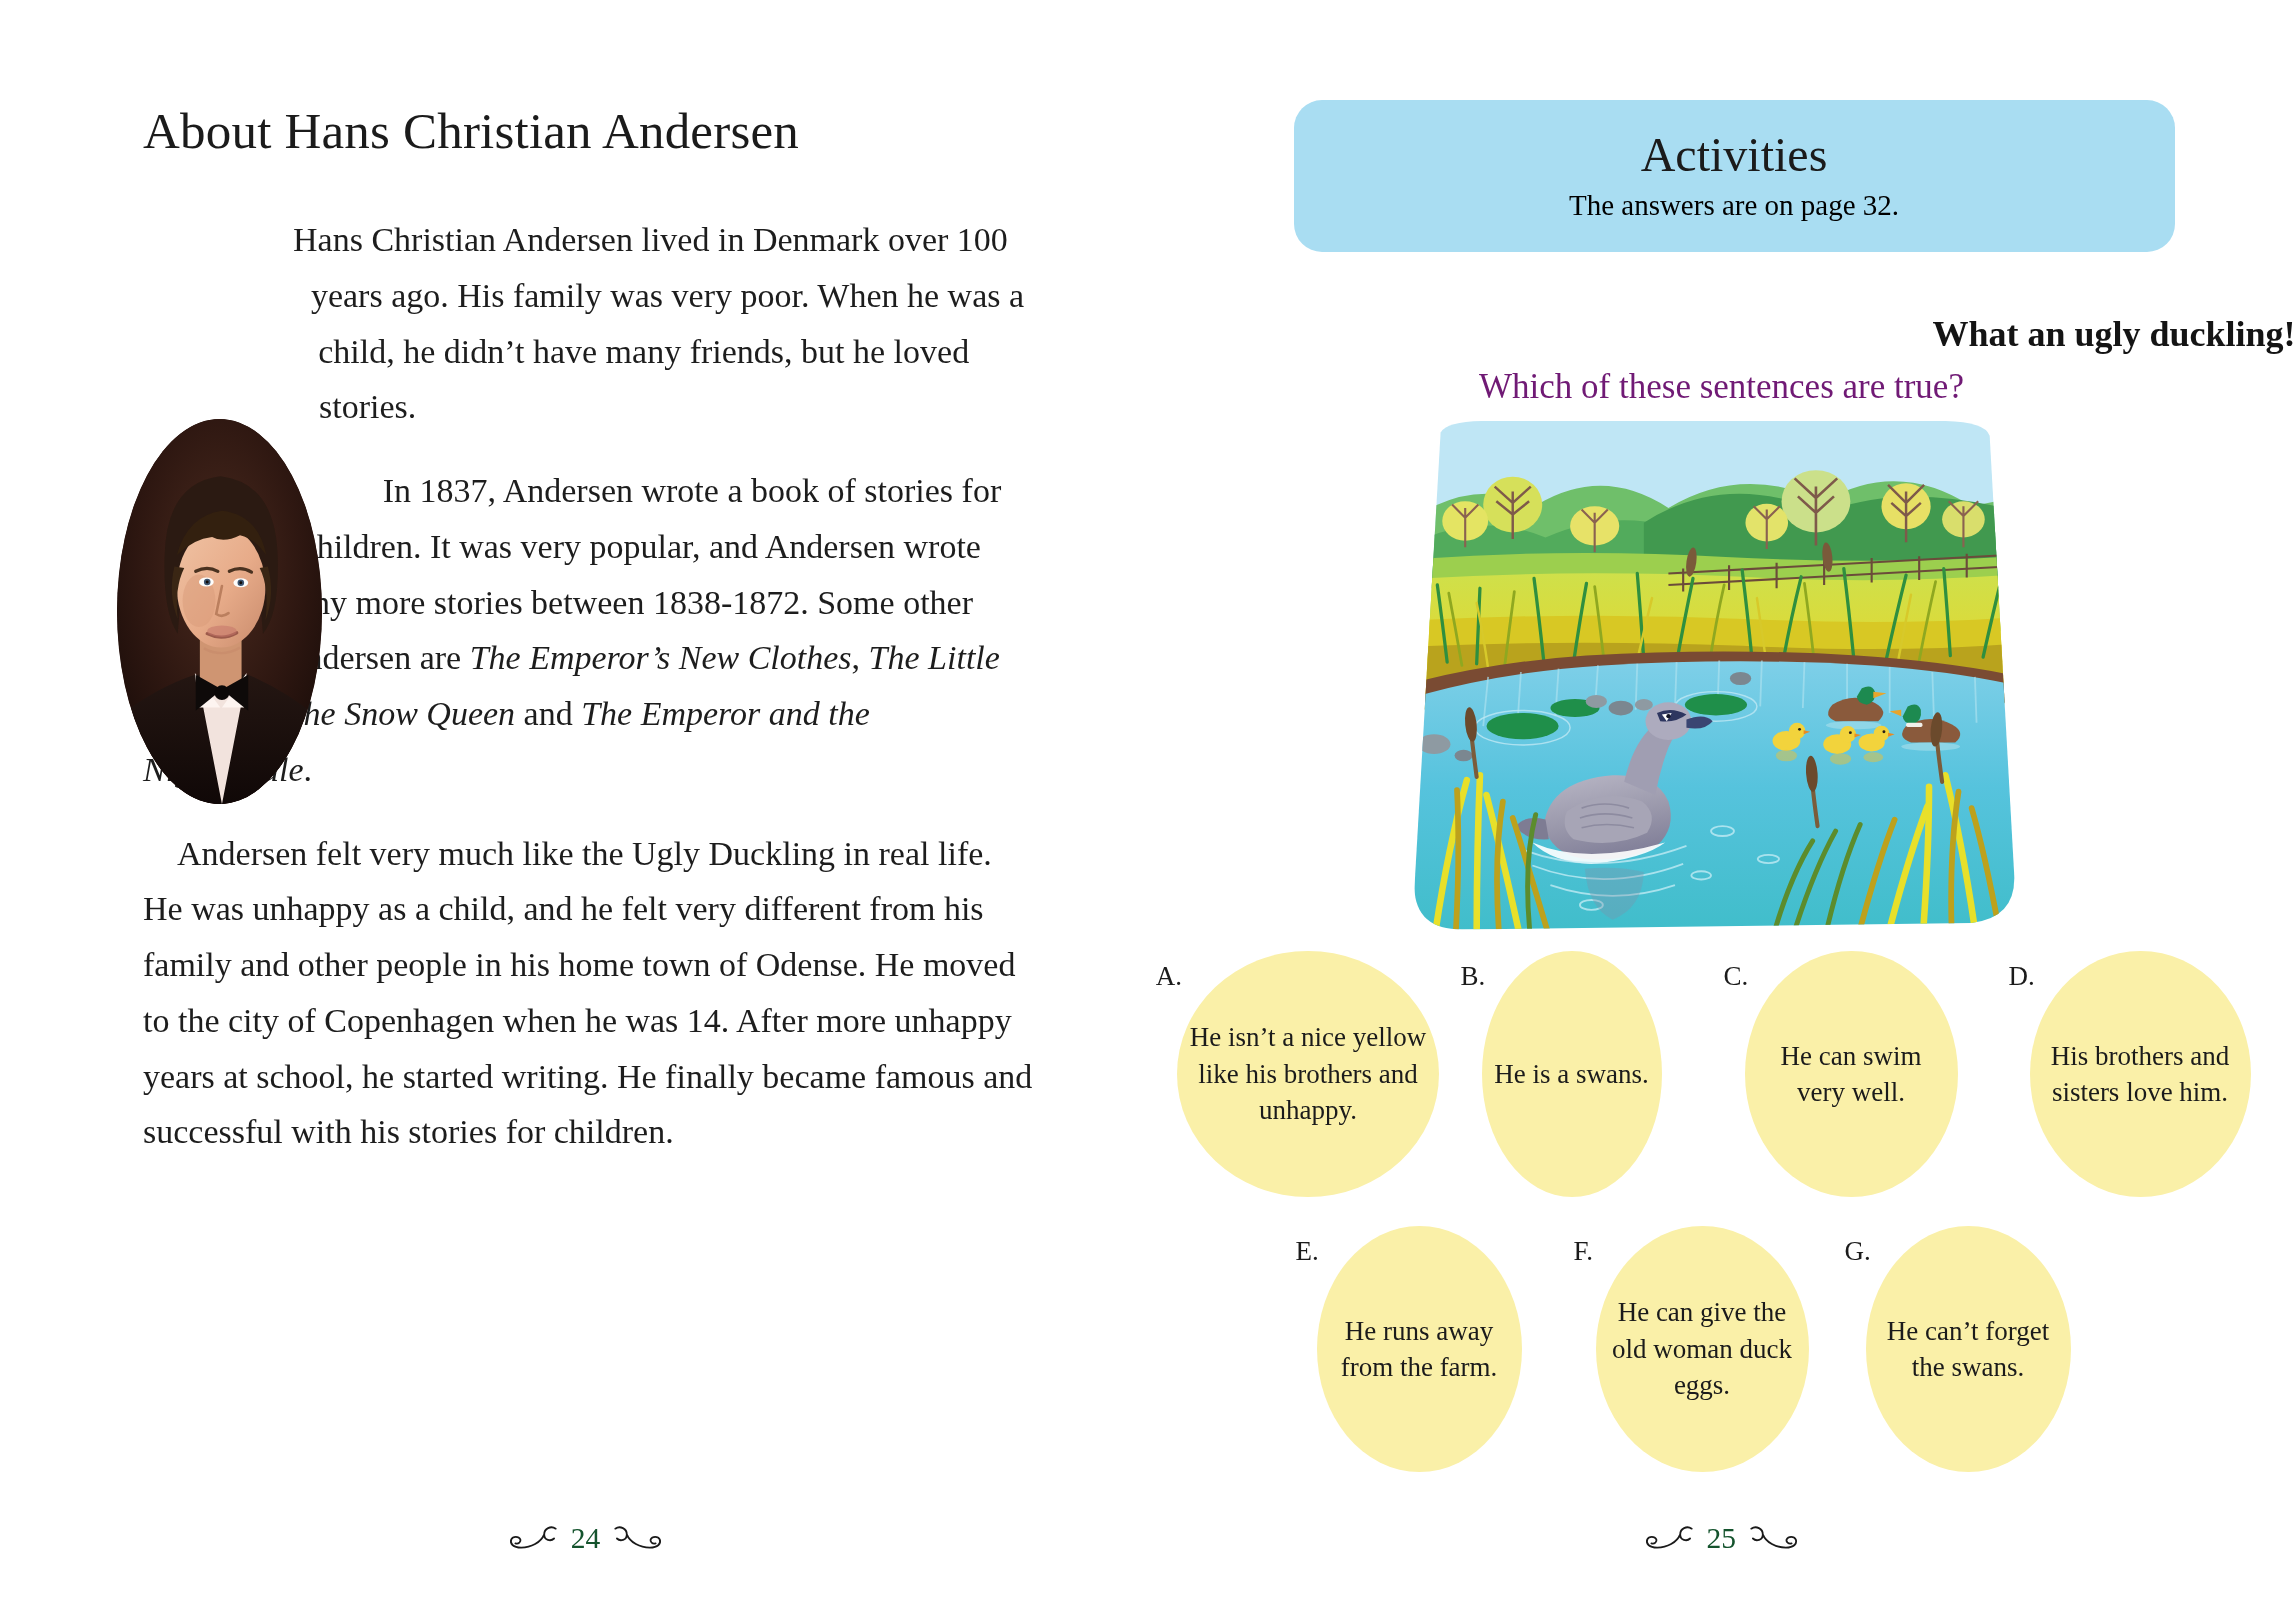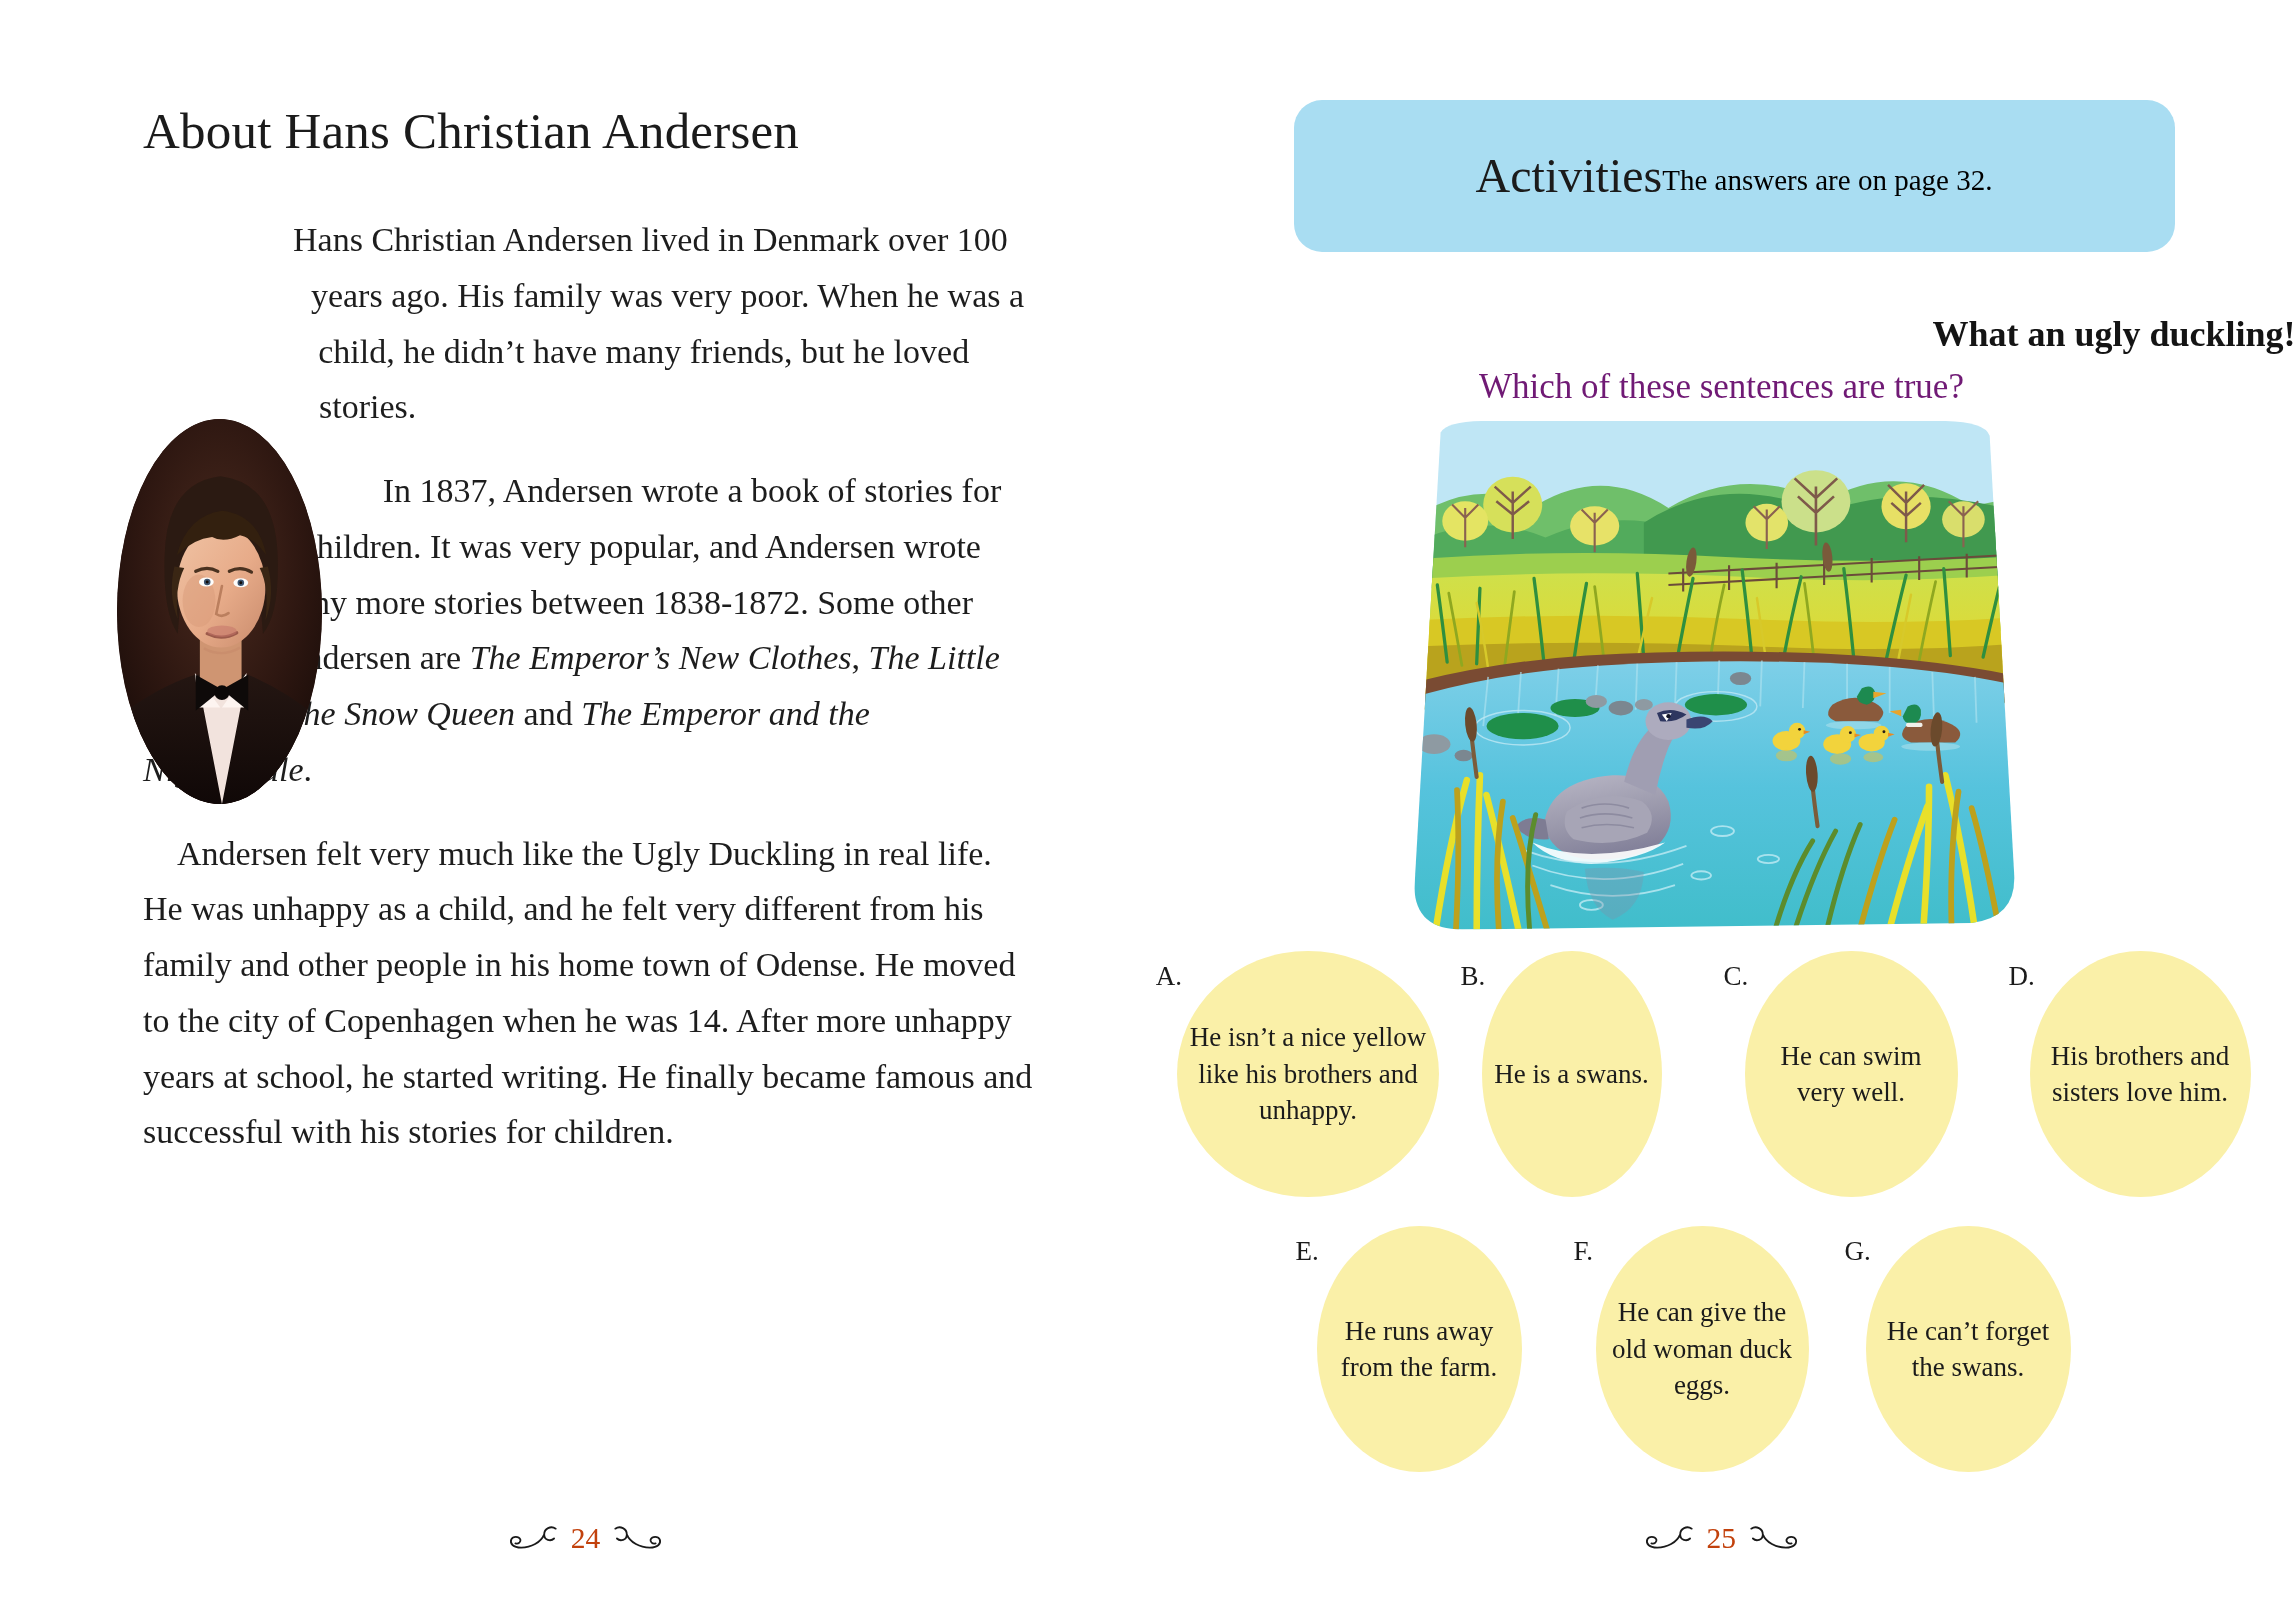--- a/index.html
+++ b/index.html
@@ -42,29 +42,29 @@
     margin:0 13px 0 0;
   }
   .indent{text-indent:2.0em;}
   .indent-sm{text-indent:1.0em;}
   em{font-style:italic;}
 
   
   .folio{
     position:absolute;bottom:66px;left:0;width:100%;
     display:flex;align-items:center;justify-content:center;gap:11.5px;
-    font-size:29.5px;color:#c2410c;
+    font-size:29.5px;color:#14532d;
   }
   .folio svg{display:block;}
 
   
   .banner{
     position:absolute;left:146px;top:100px;width:881px;height:152px;
     background:#a9ddf2;border-radius:28px;
-    display:flex;flex-direction:row;align-items:center;justify-content:center;
+    display:flex;flex-direction:column;align-items:center;justify-content:center;
   }
   .banner h2{
     margin:0;font-size:48px;font-weight:400;color:#1b1b1b;line-height:1.05;
   }
   .banner .sub{font-size:29px;color:#000000;margin-top:8.2px;}
 
   .q-head{
     position:absolute;left:0;top:313px;width:1148px;text-align:right;
     font-size:36px;font-weight:700;color:#141414;
   }

